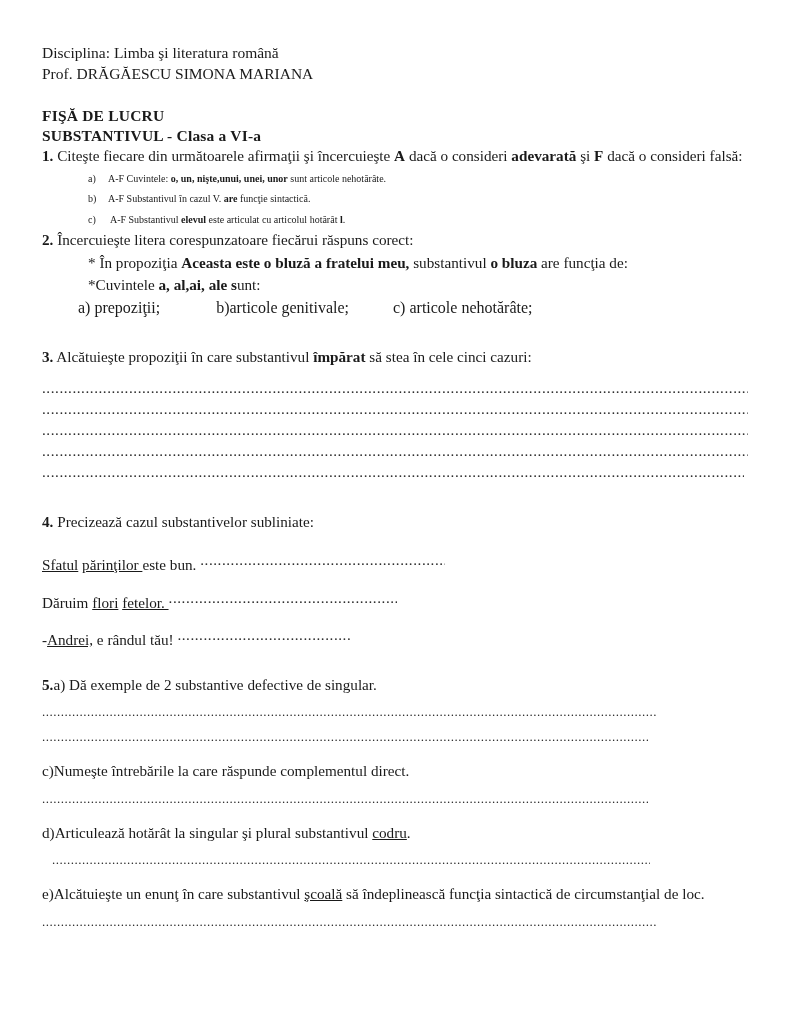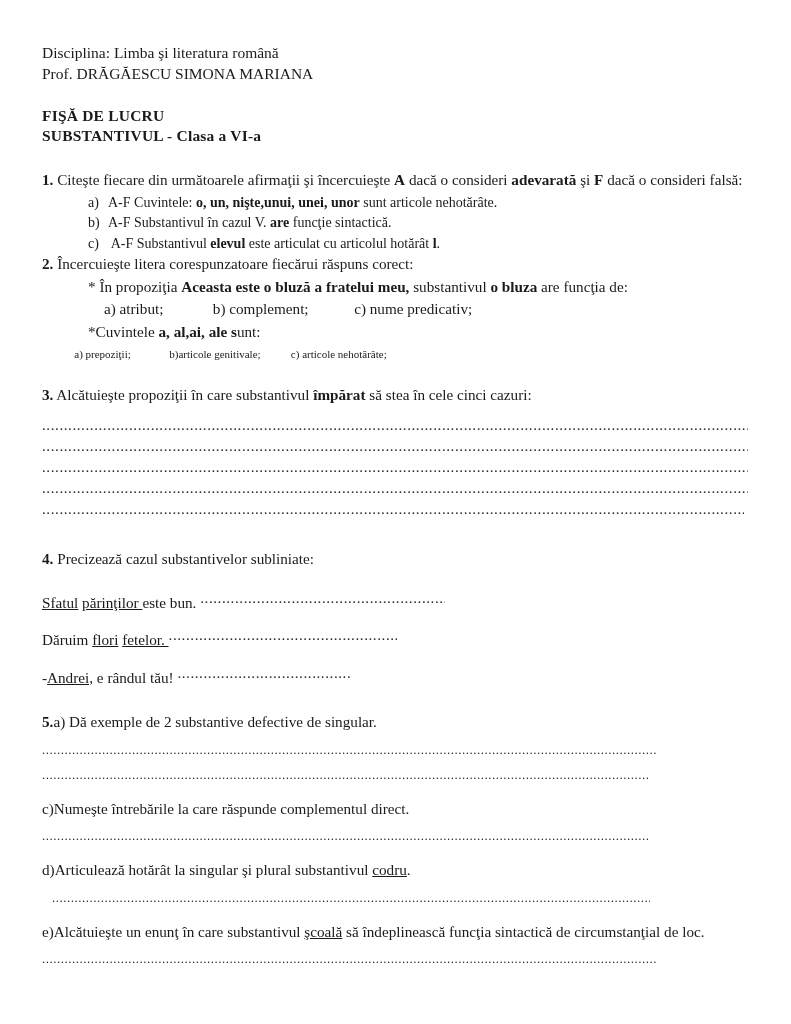--- a/index.html
+++ b/index.html
@@ -41,28 +41,28 @@
     line-height: 20px;
   }
   .title-block .t1 { letter-spacing: 0.2px; }
   .title-block .t2 { letter-spacing: 0.2px; }
 
   .ex {
     font-size: 15.2px;
     line-height: 20.5px;
     text-align: left;
   }
-  .ex-1 { margin-top: 24px; }
+  .ex-1 { }
   .num { font-weight: bold; }
   b, .b { font-weight: bold; }
 
   .abc-list {
     margin-top: 2px;
     padding-left: 46px;
-    font-size: 14px;
+    font-size: 10px;
     line-height: 20.5px;
   }
   .abc-list .row { white-space: nowrap; }
   .abc-list .lab {
     display: inline-block;
     width: 20px;
   }
 
   .ex-2 { margin-top: 0; }
   .sub-star {
@@ -72,34 +72,34 @@
     line-height: 20.5px;
   }
   .opts {
     font-size: 15.2px;
     line-height: 20.5px;
     margin-top: 2px;
     padding-left: 62px;
     white-space: pre;
   }
   .opts2 {
-    font-size: 11px;
+    font-size: 16px;
     line-height: 20.5px;
     margin-top: 2px;
     padding-left: 24px;
     white-space: pre;
   }
   .star-line {
     padding-left: 46px;
     margin-top: 2px;
     font-size: 15.2px;
     line-height: 20.5px;
   }
 
-  .ex-3 { margin-top: 20px; }
+  .ex-3 { margin-top: 29px; }
 
   .dotrow {
     font-size: 15.2px;
     line-height: 21px;
     letter-spacing: 0.55px;
     color: #2b2b2b;
     overflow: hidden;
     white-space: nowrap;
     height: 21px;
   }
@@ -165,21 +165,20 @@
     </div>
 
     <div class="ex ex-2">
       <span class="num">2.</span><span> Încercuieşte litera corespunzatoare fiecărui răspuns corect:</span>
     </div>
 
     <div class="sub-star">
       <span>* În propoziţia </span><b>Aceasta este o bluză a fratelui meu,</b><span> substantivul </span><b>o bluza</b><span> are funcţia de:</span>
     </div>
 
-    <div class="opts"><span>a) atribut;</span>             <span>b) complement;</span>            <span>c) nume predicativ;</span></div>
 
     <div class="star-line">
       <span>*Cuvintele </span><b>a, al,ai, ale s</b><span>unt:</span>
     </div>
 
     <div class="opts2">   <span>a) prepoziţii;</span>              <span>b)articole genitivale;</span>           <span>c) articole nehotărâte;</span></div>
 
     <div class="ex ex-3">
       <span class="num">3.</span><span>  Alcătuieşte propoziţii în care substantivul </span><b>împărat</b><span> să stea în cele cinci cazuri:</span>
     </div>

